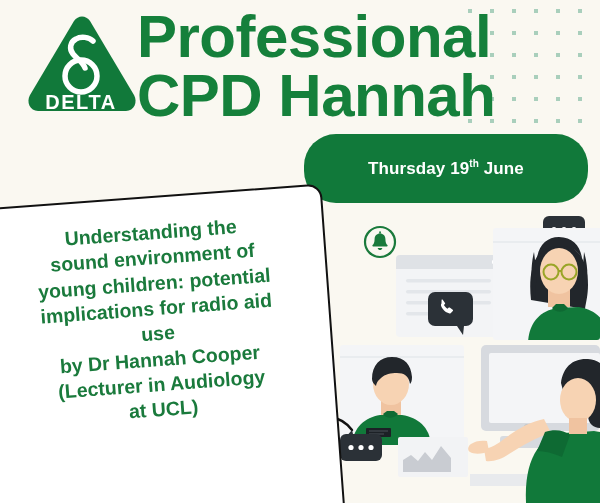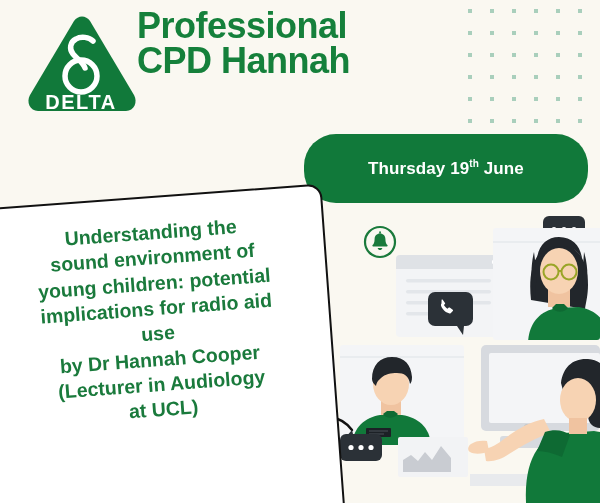--- a/index.html
+++ b/index.html
@@ -25,21 +25,21 @@
   
   .logo{
     position:absolute;left:22px;top:14px;width:118px;height:106px;z-index:6;
   }
 
   
   .headline{
     position:absolute;left:137px;top:8px;z-index:6;
     color:#15803b;
     font-weight:bold;
-    font-size:36px;
+    font-size:60px;
     line-height:0.98;
     letter-spacing:-0.5px;
   }
   .headline .l2{display:block;}
 
   
   .date-badge{
     position:absolute;left:304px;top:134px;width:284px;height:69px;
     background:#11793a;border-radius:32px;z-index:7;
     display:flex;flex-direction:column;align-items:center;justify-content:center;

